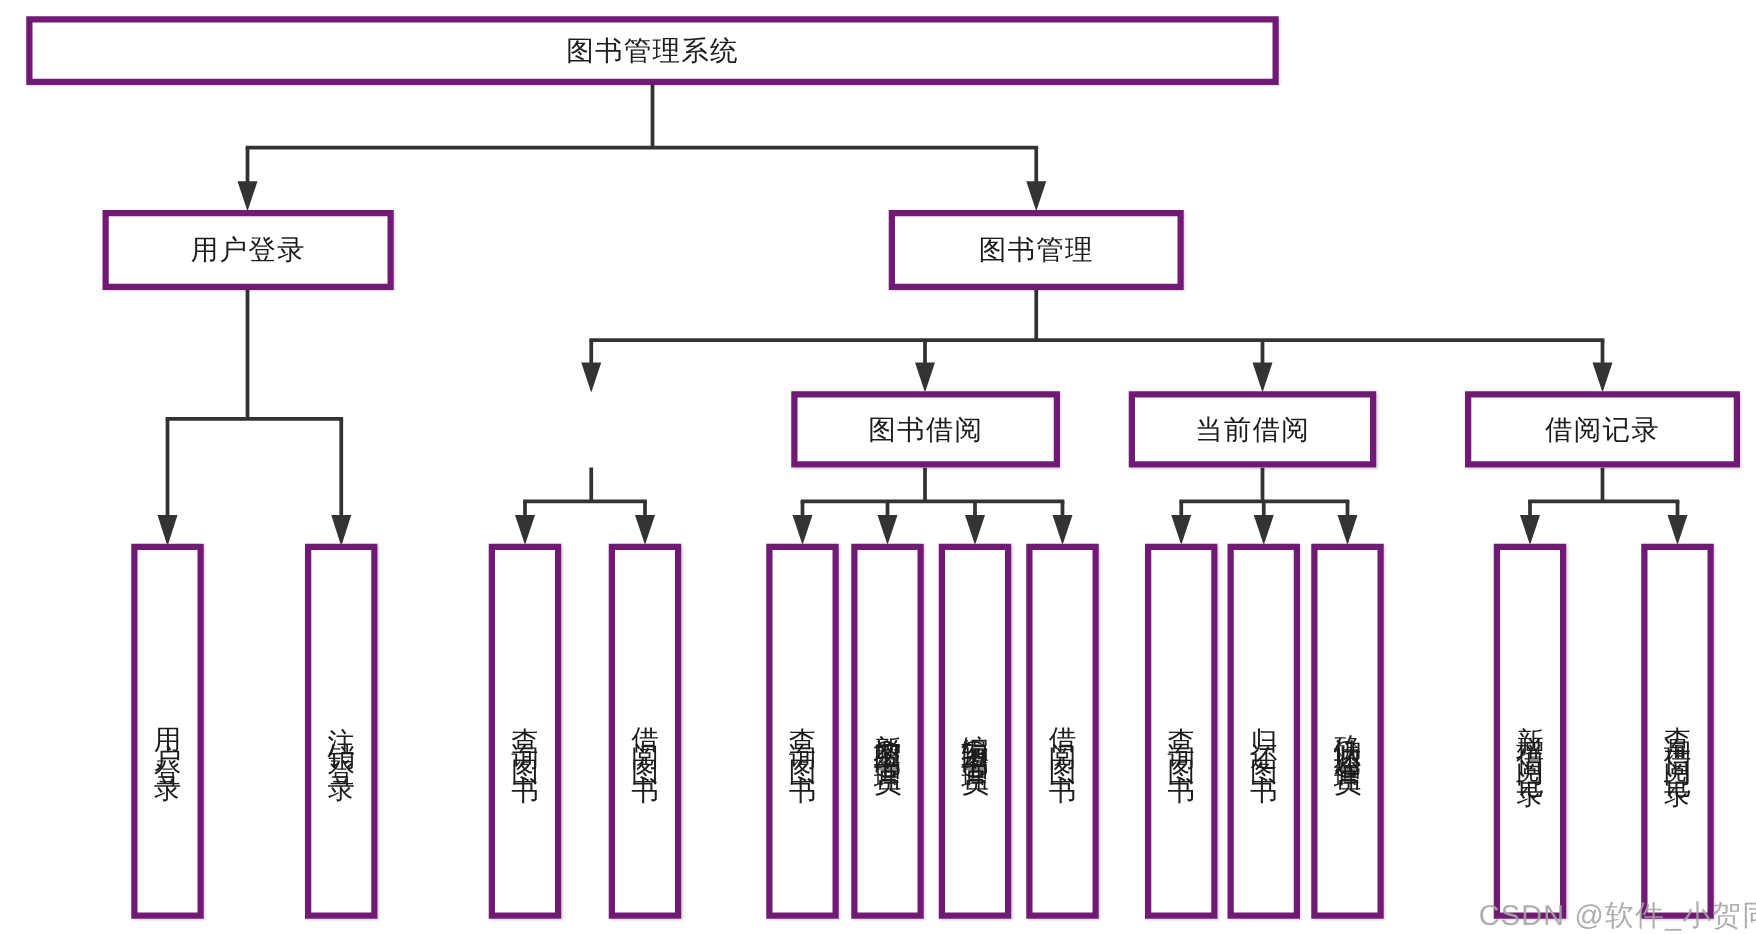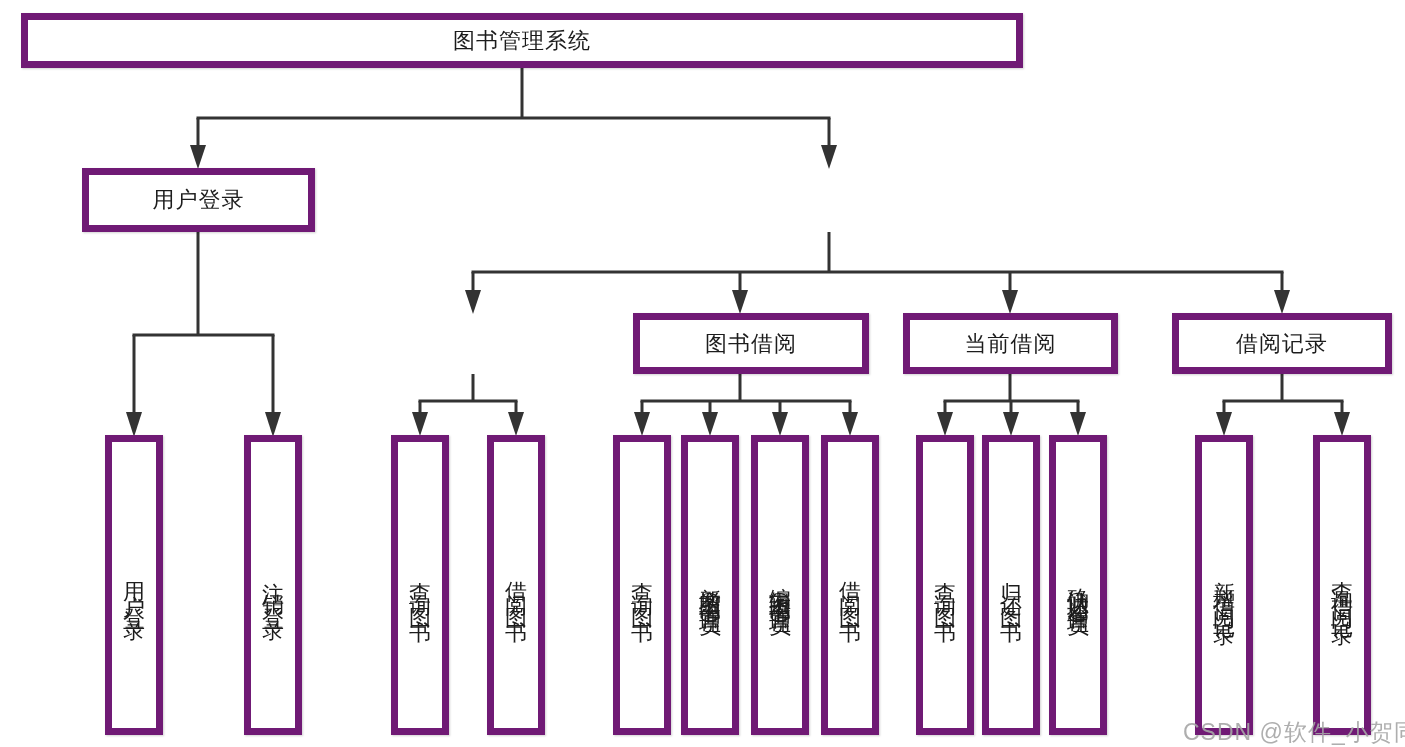--- a/index.html
+++ b/index.html
@@ -8,21 +8,21 @@
     width:1405px;height:747px;
     background:#ffffff;
     font-family:"Liberation Sans","DejaVu Sans",sans-serif;
     overflow:hidden;
   }
   .wires{position:absolute;left:0;top:0;z-index:0;}
   .node{
     position:absolute;
     box-sizing:border-box;
     background:#ffffff;
-    border:7px solid #701a75;
+    border:5px solid #701a75;
     color:#1c1c1c;
     display:flex;
     align-items:center;
     justify-content:center;
     font-size:22px;
     z-index:1;
     box-shadow:1px 1px 2px rgba(0,0,0,0.18);
   }
   .node.h{letter-spacing:1px;}
   .node.v{
@@ -111,23 +111,24 @@
       <polygon points="1003,412 1019,412 1011,436"></polygon>
       <polygon points="1070,412 1086,412 1078,436"></polygon>
       <polygon points="1216,412 1232,412 1224,436"></polygon>
       <polygon points="1334,412 1350,412 1342,436"></polygon>
     </g>
   </svg>
 
   <div class="node h" style="left:21px;top:13px;width:1002px;height:55px">图书管理系统</div>
 
   <div class="node h" style="left:82px;top:168px;width:233px;height:64px">用户登录</div>
+  <div class="node h" style="left:711px;top:168px;width:236px;height:64px">图书管理</div>
 
-  <div class="node h" style="left:633px;top:313px;width:236px;height:61px">图书借阅</div>
-  <div class="node h" style="left:903px;top:313px;width:215px;height:61px">当前借阅</div>
+  <div class="node h" style="left:633px;top:313px;width:215px;height:61px">图书借阅</div>
+  <div class="node h" style="left:903px;top:313px;width:198px;height:61px">当前借阅</div>
   <div class="node h" style="left:1172px;top:313px;width:220px;height:61px">借阅记录</div>
 
   <div class="node v" style="left:105px;top:435px;width:58px;height:300px">用户登录</div>
   <div class="node v" style="left:244px;top:435px;width:58px;height:300px">注销登录</div>
 
   <div class="node v" style="left:391px;top:435px;width:58px;height:300px">查询图书</div>
   <div class="node v" style="left:487px;top:435px;width:58px;height:300px">借阅图书</div>
 
   <div class="node v" style="left:613px;top:435px;width:58px;height:300px">查询图书</div>
   <div class="node v tight" style="left:681px;top:435px;width:58px;height:300px">新增图书（管理员）</div>

